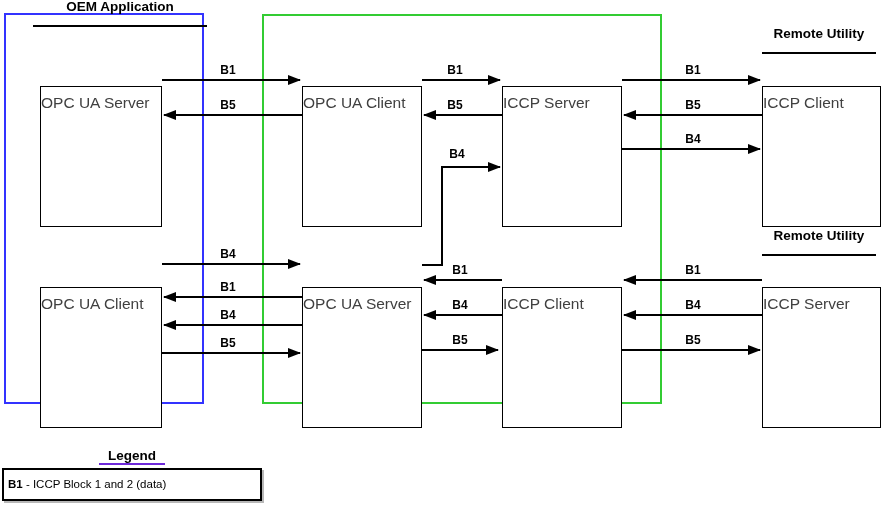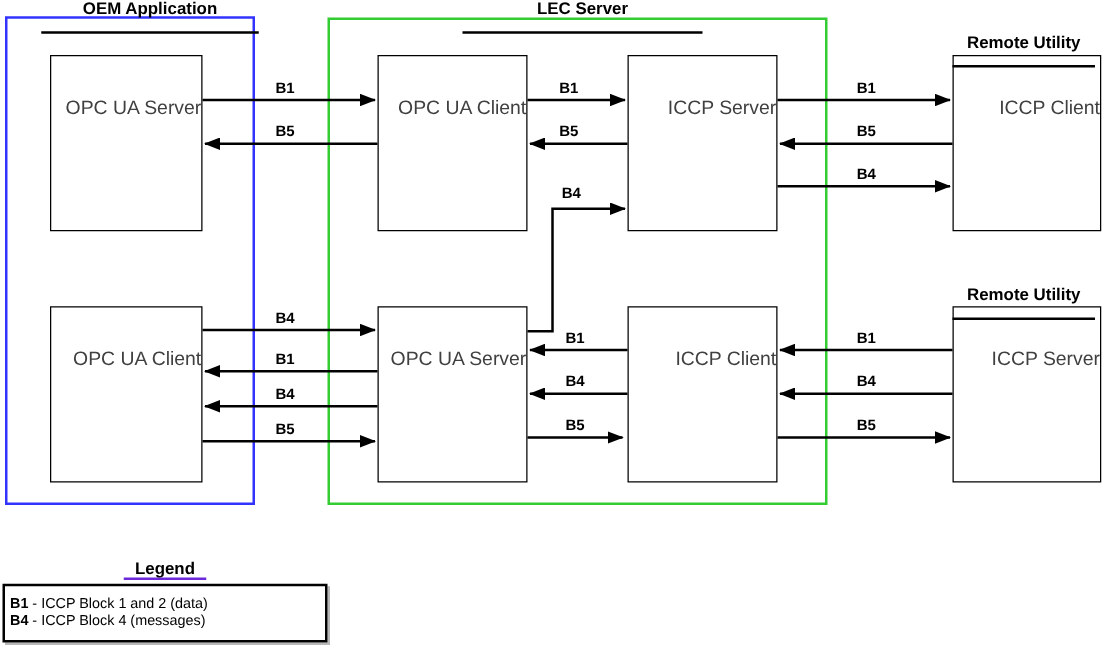--- a/index.html
+++ b/index.html
@@ -4,21 +4,21 @@
 <style>
   html,body{margin:0;padding:0;background:#ffffff;font-family:"Liberation Sans",sans-serif;}
   .canvas{position:relative;width:882px;height:527px;background:#fff;overflow:hidden;}
 
   .container-box{position:absolute;border:2px solid #000;background:transparent;box-sizing:border-box;z-index:1;}
   .group-title{position:absolute;transform:translateX(-50%);text-align:center;font-weight:bold;
                font-size:13.5px;line-height:13px;color:#000;border-bottom:2px solid #000;
                padding-bottom:12px;white-space:nowrap;z-index:4;}
 
   .node{position:absolute;border:1.5px solid #000;background:#fff;box-sizing:border-box;
-        text-align:right;font-size:15.5px;color:#404040;padding-top:33px;z-index:2;}
+        text-align:left;font-size:15.5px;color:#404040;padding-top:7px;z-index:2;margin-top:42px;}
 
   svg.arrows{position:absolute;left:0;top:0;z-index:3;pointer-events:none;}
   .arrow-line{stroke:#000;stroke-width:2;fill:none;}
   .arrow-label{font-family:"Liberation Sans",sans-serif;font-size:12px;font-weight:bold;fill:#000;}
 
   .legend{position:absolute;left:2px;top:446px;width:260px;z-index:5;}
   .legend-title-wrap{text-align:center;margin-bottom:3px;}
   .legend-title{display:inline-block;font-weight:bold;font-size:13.5px;line-height:13px;
                 border-bottom:2px solid #6d28d9;padding:0 9px 1px 9px;color:#000;}
   .legend-box{border:2px solid #000;background:#fff;box-sizing:border-box;
@@ -30,28 +30,26 @@
 <body>
 
 <div class="canvas" id="diagram">
 
   <div class="legend">
     <div class="legend-title-wrap">
       <span class="legend-title">Legend</span>
     </div>
     <div class="legend-box">
       <div class="legend-row"><span class="legend-term">B1</span><span> - ICCP Block 1 and 2 (data)</span></div>
-      <div class="legend-row"><span class="legend-term">B4</span><span> - ICCP Block 4 (messages)</span></div>
     </div>
   </div>
 
 <div class="container-box" style="left: 4px; top: 13px; width: 200px; height: 391px; border-color: rgb(51, 51, 255);"></div>
     <div class="group-title" style="left: 120px; top: 0px; width: 174px;">OEM Application</div>
     <div class="container-box" style="left: 262px; top: 14px; width: 400px; height: 390px; border-color: rgb(51, 204, 51);"></div>
-    <div class="group-title" style="left: 466px; top: 0px; width: 192px;">LEC Server</div>
     <div class="group-title" style="left: 819px; top: 27px; width: 114px;">Remote Utility</div>
     <div class="group-title" style="left: 819px; top: 229px; width: 114px;">Remote Utility</div>
     <div class="node" style="left: 40px; top: 44px; width: 122px; height: 141px;">OPC UA Server</div>
     <div class="node" style="left: 302px; top: 44px; width: 120px; height: 141px;">OPC UA Client</div>
     <div class="node" style="left: 502px; top: 44px; width: 120px; height: 141px;">ICCP Server</div>
     <div class="node" style="left: 762px; top: 44px; width: 119px; height: 141px;">ICCP Client</div>
     <div class="node" style="left: 40px; top: 245px; width: 122px; height: 141px;">OPC UA Client</div>
     <div class="node" style="left: 302px; top: 245px; width: 120px; height: 141px;">OPC UA Server</div>
     <div class="node" style="left: 502px; top: 245px; width: 120px; height: 141px;">ICCP Client</div>
     <div class="node" style="left: 762px; top: 245px; width: 119px; height: 141px;">ICCP Server</div>

